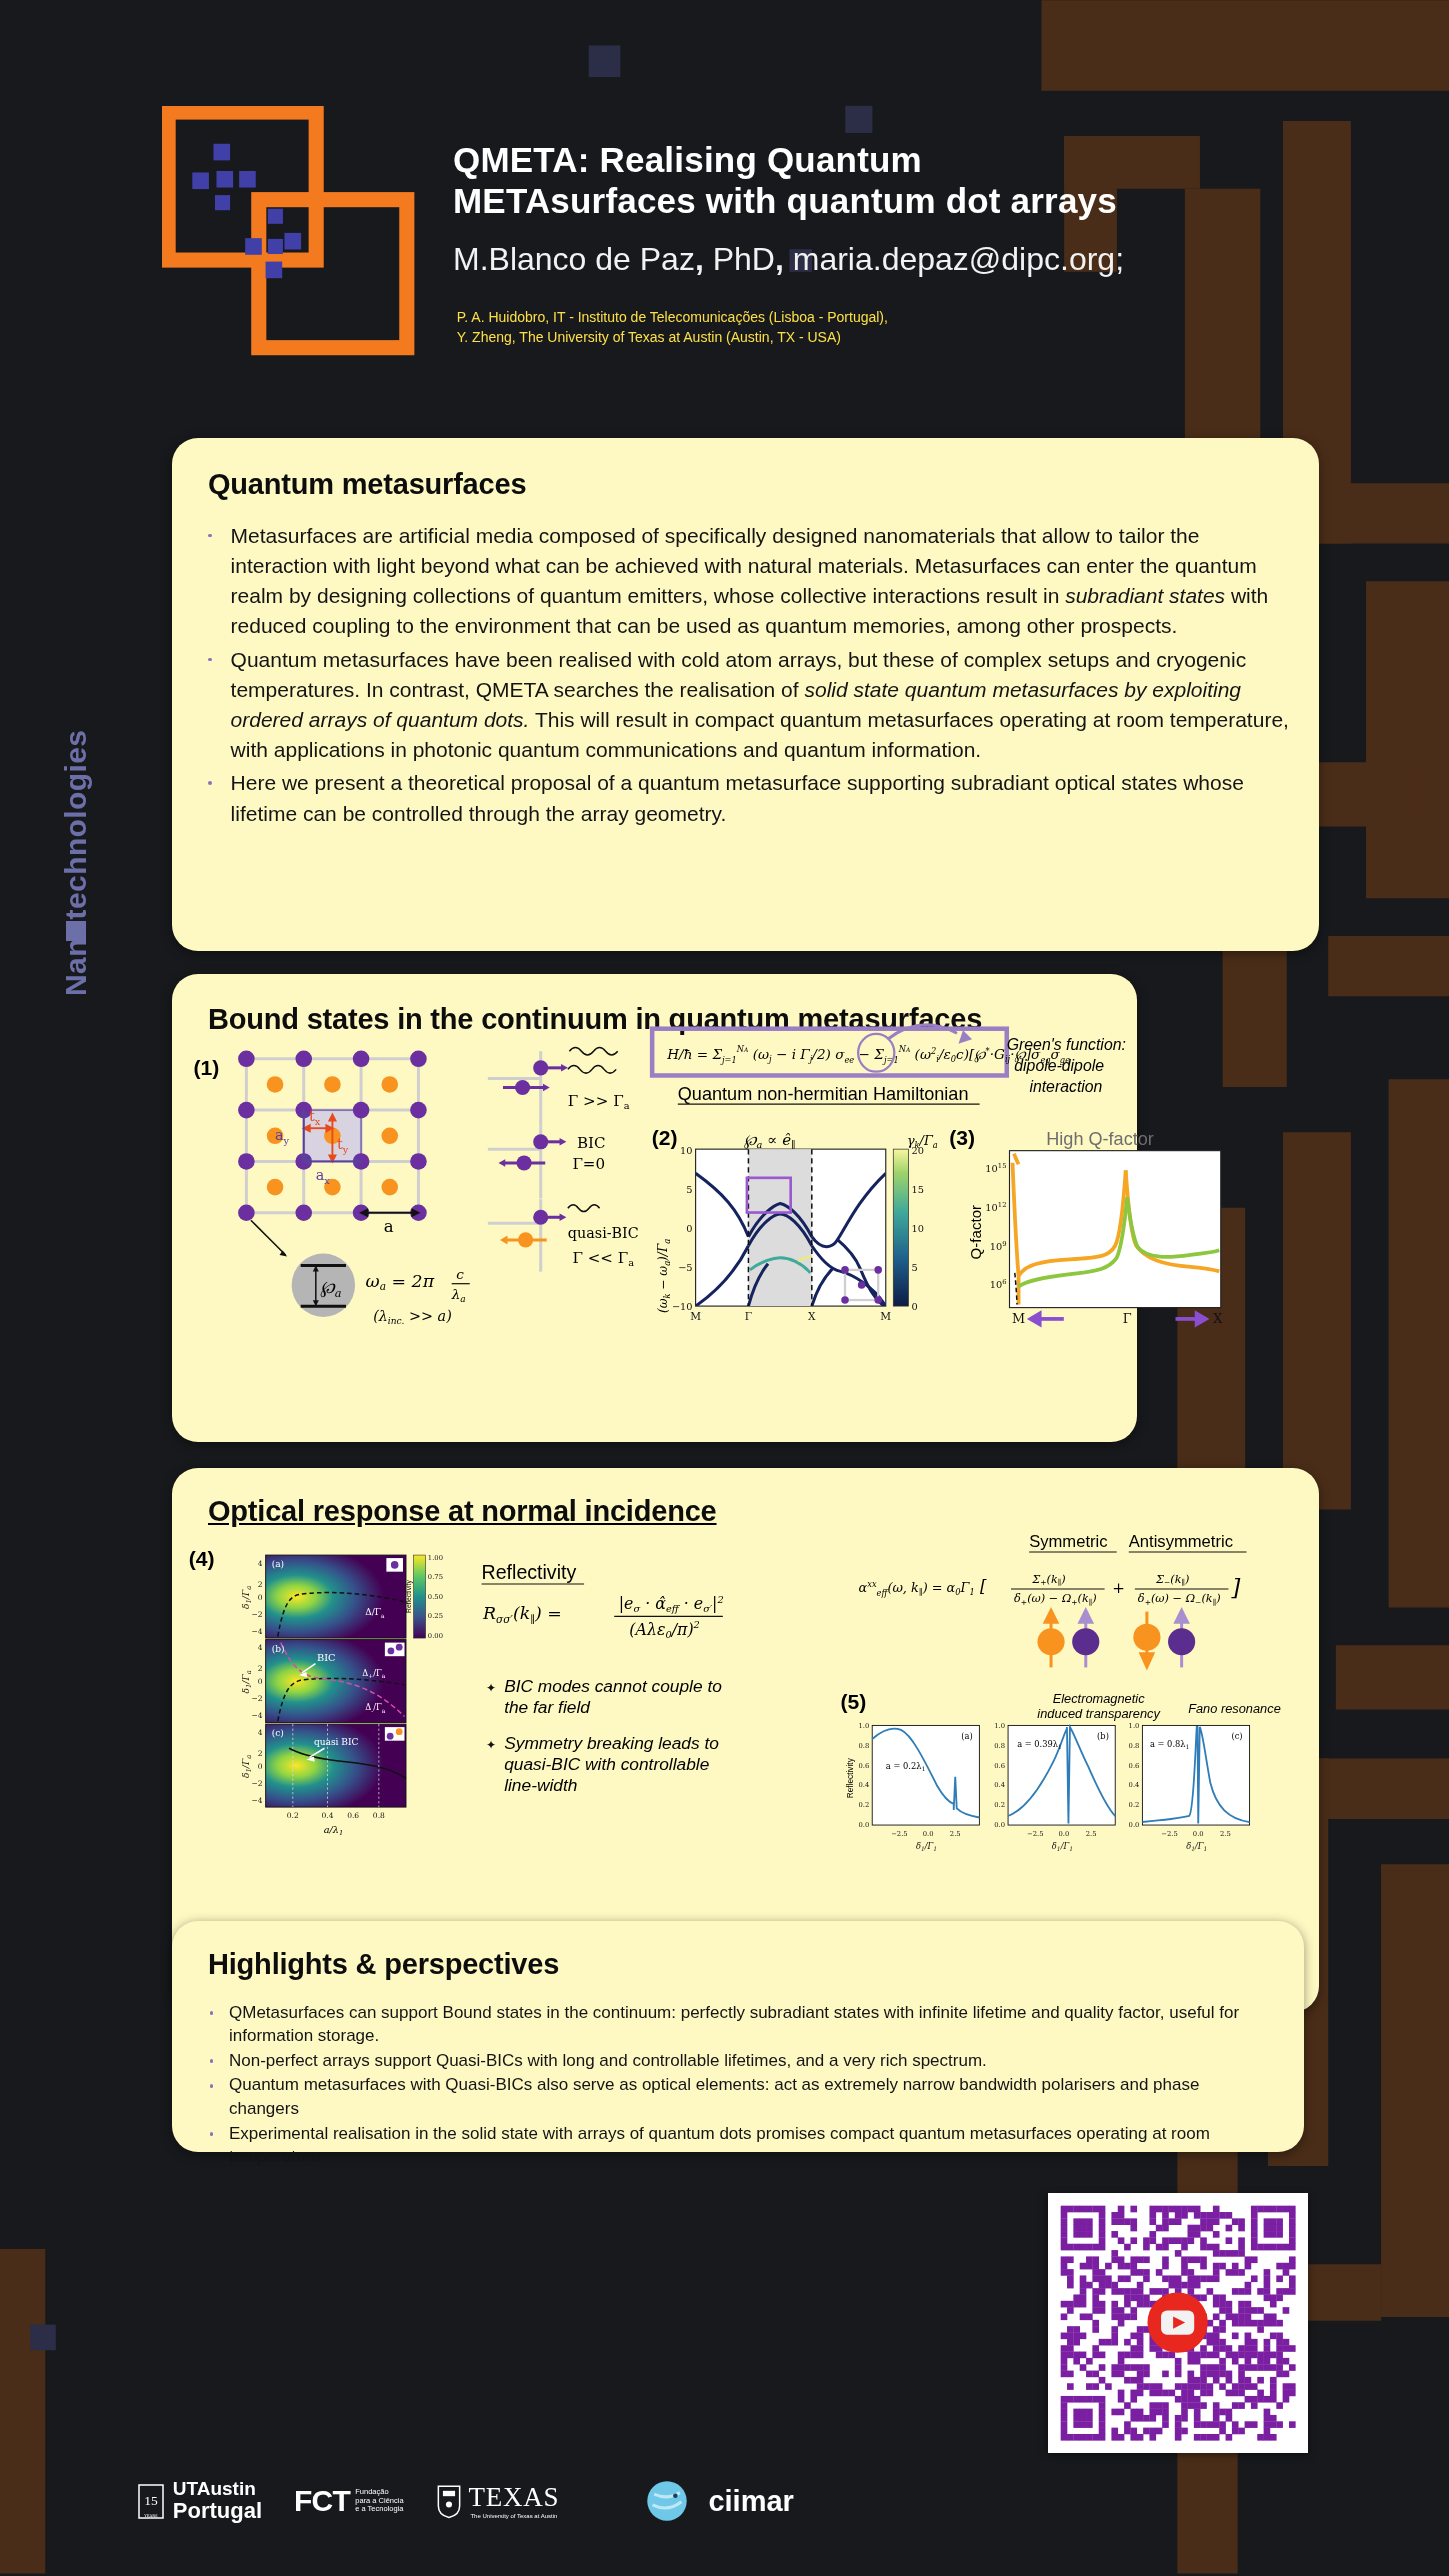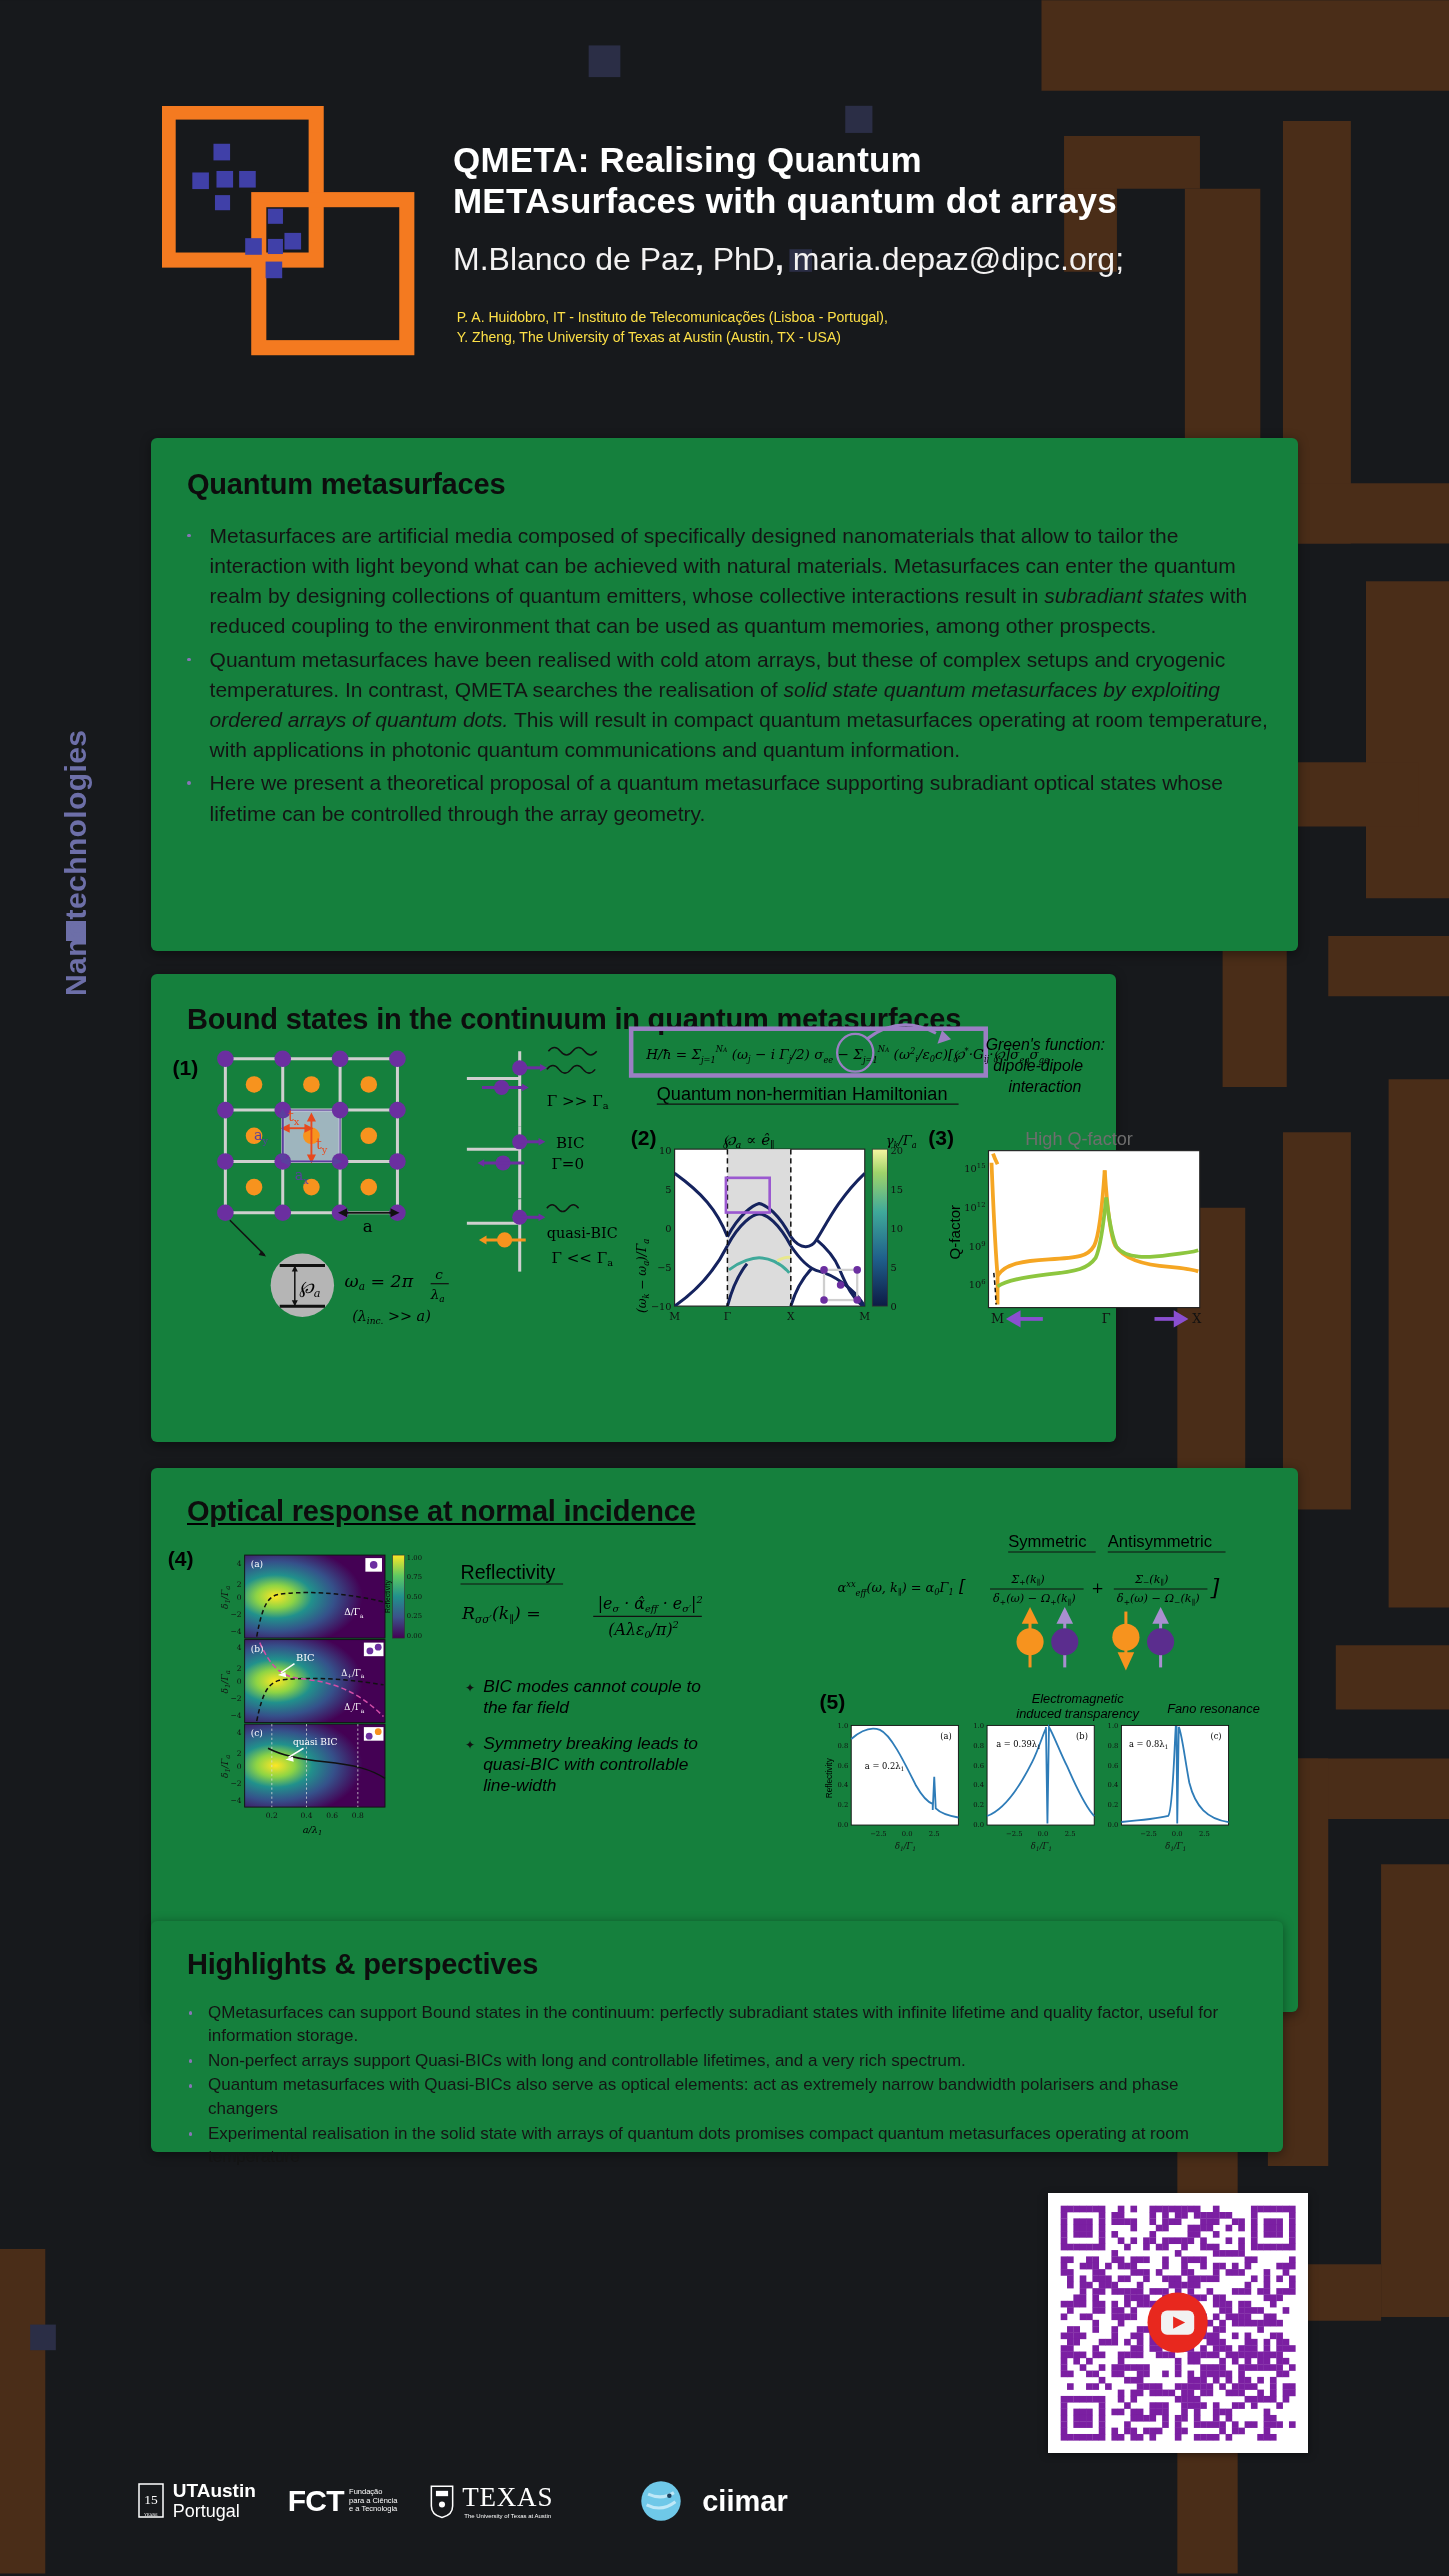--- a/index.html
+++ b/index.html
@@ -26,22 +26,23 @@
   
   .logo { position:absolute; left:162px; top:106px; width:257px; height:287px; z-index:3; }
   .head-txt { position:absolute; left:453px; top:140px; z-index:3; width:936px; }
   .title { color:#ffffff; font-size:35px; font-weight:bold; line-height:1.17; letter-spacing:0.2px; }
   .authors { color:#f3f2f2; font-size:32px; margin-top:19.6px; font-weight:400; }
   .authors b { font-weight:700; }
   .affil { color:#fde047; font-size:14px; margin-top:30px; line-height:1.38; padding-left:3.8px;}
 
   
   .card {
-    position:absolute; background:#15803d; border-radius:6px; z-index:3;
+    position:absolute; background:#fef9c3; border-radius:26px; z-index:3;
     box-shadow:0 2.3px 10.6px rgba(0,0,0,.4);
+    margin-left:21px;
   }
   .card h2 { font-size:29px; font-weight:bold; color:#0d0d0d; letter-spacing:-0.2px; }
   ul.bul { list-style:none; }
   ul.bul li { position:relative; padding-left:42px; margin-bottom:3px; color:#141414; }
   ul.bul li:before {
     content:""; position:absolute; left:19.6px; top:.62em;
     width:3.8px; height:3.8px; border-radius:50%; background:#8a74b8;
   }
   .c1 { left:151px; top:438px; width:1147px; height:513px; }
   .c1 h2 { margin:30px 0 0 36px; }
@@ -1338,21 +1339,21 @@
 
 <div class="foot">
   <div class="flogo">
     <svg width="30" height="39" viewBox="0 0 40 52">
         <rect x="4" y="4" width="32" height="44" fill="none" stroke="#fff" stroke-width="2"></rect>
         <text x="20" y="30" font-size="18" fill="#fff" text-anchor="middle" style="font-family:'Liberation Serif',serif">15</text>
         <text x="20" y="46" font-size="5" fill="#fff" text-anchor="middle">YEARS</text>
       </svg>
     <div style="margin-left:6.8px;line-height:1.06">
       <div style="font-size:19px;font-weight:bold">UTAustin</div>
-      <div style="font-size:18px;font-weight:normal">Portugal</div>
+      <div style="font-size:22px;font-weight:bold">Portugal</div>
     </div>
   </div>
   <div class="flogo">
     <div style="font-size:30px;font-weight:bold;letter-spacing:-0.8px">FCT</div>
     <div style="margin-left:5.3px;line-height:1.15;font-size:7.5px">
       <div>Fundação</div>
       <div>para a Ciência</div>
       <div>e a Tecnologia</div>
     </div>
   </div>

